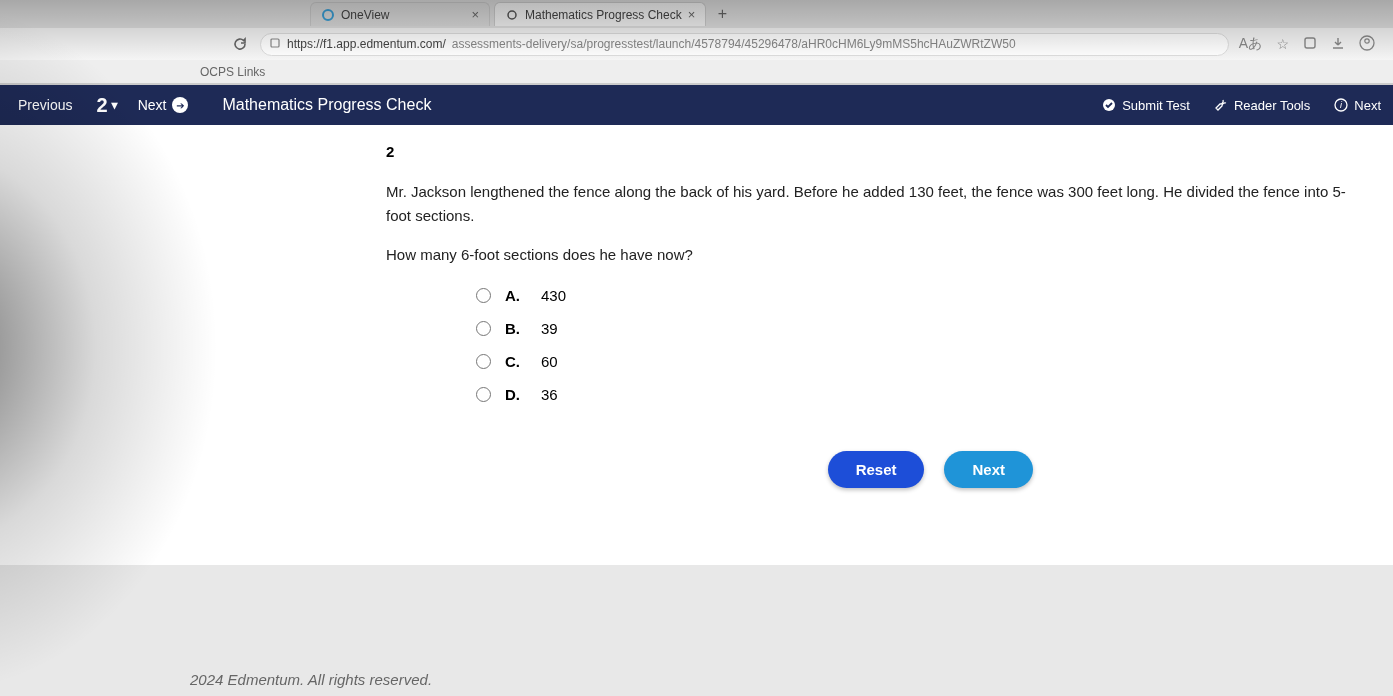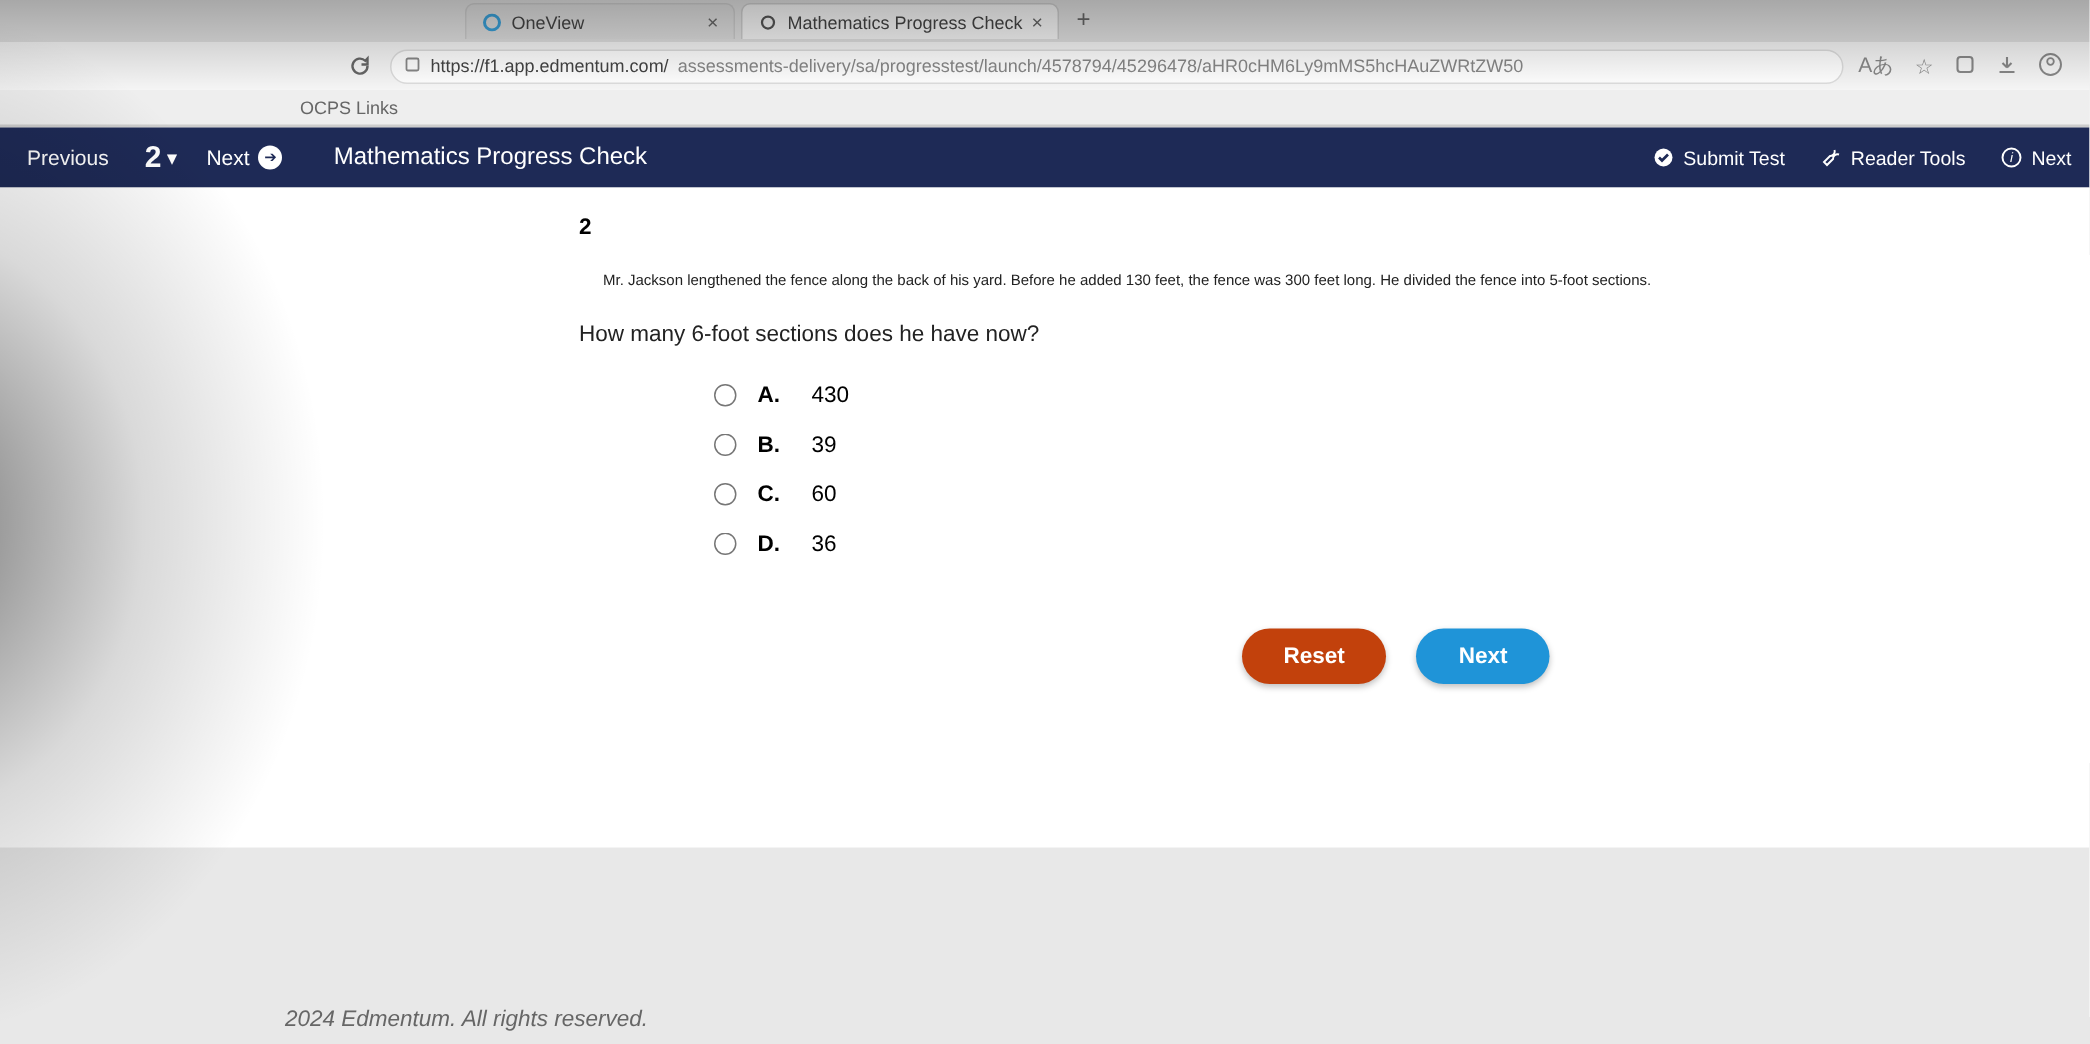--- a/index.html
+++ b/index.html
@@ -28,29 +28,29 @@
 .app-header .qnum .chev { font-size: 12px; }
 .app-header .next-top { padding: 0 14px; display: flex; align-items: center; gap: 6px; }
 .app-header .next-top .circ { width: 16px; height: 16px; border-radius: 50%; background: #fff; color: #1e2a56; display: inline-flex; align-items: center; justify-content: center; font-size: 10px; }
 .app-header .title { background: #1e2a56; padding: 0 20px; font-size: 16px; font-weight: 500; }
 .app-header .spacer { flex: 1; }
 .app-header .action { display: flex; align-items: center; gap: 6px; padding: 0 12px; font-size: 13px; }
 .app-header .action .ico { width: 14px; height: 14px; display: inline-flex; align-items: center; justify-content: center; }
 
 .content { background: #fff; margin-left: 0; padding: 18px 40px 30px 386px; min-height: 440px; }
 .qnum-small { font-weight: bold; font-size: 15px; margin-bottom: 20px; }
-.qtext { font-size: 10px; color: #222; line-height: 1.6; margin-bottom: 18px; max-width: 980px; margin-left: 16px; }
+.qtext { font-size: 15px; color: #222; line-height: 1.6; margin-bottom: 18px; max-width: 980px; }
 .qprompt { font-size: 15px; color: #222; margin-bottom: 16px; }
 .options { margin-left: 90px; }
 .opt-row { display: flex; align-items: center; gap: 14px; padding: 8px 0; font-size: 15px; }
 .opt-row input[type=radio] { width: 15px; height: 15px; }
 .opt-row .letter { font-weight: bold; width: 22px; }
 .btn-row { display: flex; justify-content: flex-end; gap: 20px; margin-top: 40px; padding-right: 320px; }
 .btn { padding: 10px 28px; border-radius: 22px; color: #fff; font-weight: bold; font-size: 15px; border: none; box-shadow: 0 2px 4px rgba(0,0,0,0.25); }
-.btn-reset { background: #c2410c; }
+.btn-reset { background: #1d4ed8; }
 .btn-next { background: #1f94d8; }
 
 .footer { position: absolute; bottom: 8px; left: 190px; font-size: 15px; color: #666; font-style: italic; }
 .photo-shadow { position: absolute; left: 0; top: 0; width: 220px; height: 100%; background: radial-gradient(ellipse at -30% 50%, rgba(0,0,0,0.55), rgba(0,0,0,0.15) 40%, transparent 70%); pointer-events: none; }
 .photo-shadow-top { position: absolute; left: 0; top: 0; width: 100%; height: 60px; background: linear-gradient(to bottom, rgba(0,0,0,0.25), transparent); pointer-events: none; }
 </style>
 </head>
 <body>
 
 <div class="browser-chrome">

